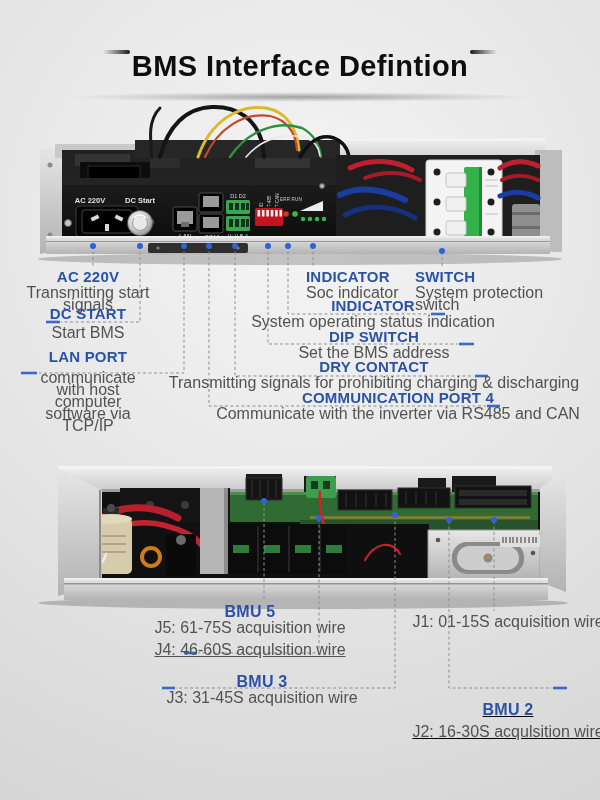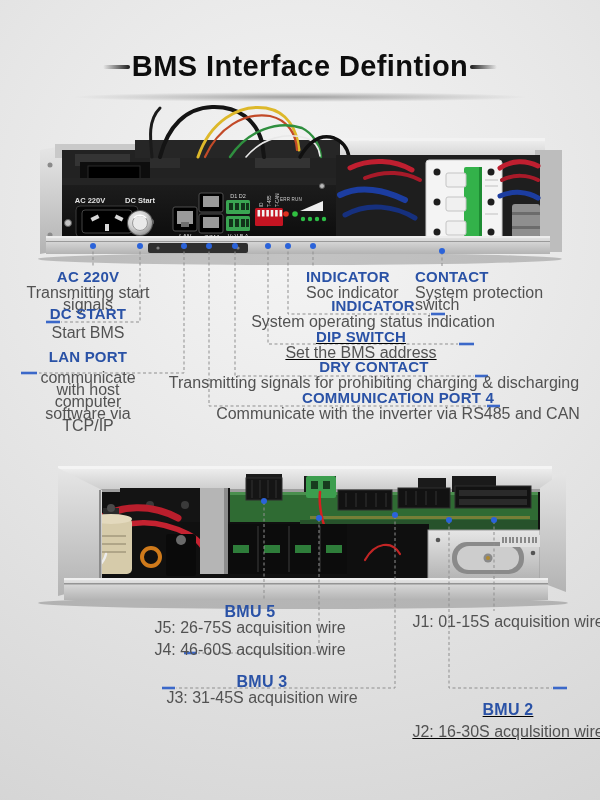--- a/index.html
+++ b/index.html
@@ -1,40 +1,40 @@
 <!DOCTYPE html>
 <html><head>
 <meta charset="utf-8">
 <style>
   html,body{margin:0;padding:0;}
   body{width:600px;height:800px;overflow:hidden;font-family:"Liberation Sans",sans-serif;}
   .page{position:relative;width:600px;height:800px;
         background:radial-gradient(120% 90% at 50% 28%, #f5f5f5 0%, #e6e6e6 45%, #d2d2d2 100%);}
   
-  .title-row{position:absolute;top:50px;left:0;width:600px;display:flex;align-items:center;justify-content:center;gap:2px;}
+  .title-row{position:absolute;top:50px;left:0;width:600px;display:flex;align-items:flex-start;justify-content:center;gap:2px;}
   .title-dash{width:27px;height:4px;border-radius:2px;}
   .title-dash.l{background:linear-gradient(to left,#1a1a1a,rgba(26,26,26,0));}
   .title-dash.r{background:linear-gradient(to right,#1a1a1a,rgba(26,26,26,0));}
   .page-title{font-size:29px;font-weight:bold;color:#0d0d0d;letter-spacing:.4px;white-space:nowrap;}
   .title-shadow{position:absolute;top:92px;left:70px;width:460px;height:10px;
         background:radial-gradient(ellipse at center, rgba(0,0,0,.32) 0%, rgba(0,0,0,0) 70%);}
   
   svg.scene{position:absolute;left:0;top:0;}
   svg text{font-family:"Liberation Sans",sans-serif;}
   
   .co{position:absolute;text-align:center;}
   .co .t{font-size:15px;font-weight:bold;color:#2a52a6;letter-spacing:.2px;line-height:16px;white-space:nowrap;}
   .co .d{font-size:16px;color:#525252;margin-top:2px;line-height:12px;}
   .co.leftalign{text-align:left;}
   .co.centered{transform:translateX(-50%);}
   .co.centered .d{white-space:nowrap;}
   .co.bmu .t{font-size:16px;line-height:17px;}
   #co-dc .d{margin-top:5px;}
   #co-lan .d{margin-top:7px;width:106px;margin-left:auto;margin-right:auto;}
-  #co-bmu4 .d{margin-top:6px;}
+  #co-bmu4 .d{margin-top:6px;text-decoration:underline;}
   #co-bmu3 .d{}
   #co-bmu2 .d{margin-top:8px;}
 </style>
 </head>
 <body>
 
 <div class="page">
 
   <div class="title-row">
     <div class="title-dash l"></div>
@@ -386,43 +386,43 @@
   </div>
   <div class="co" id="co-lan" style="left:25px;top:349px;width:126px;">
     <div class="t">LAN PORT</div>
     <div class="d">communicate with host computer software via TCP/IP</div>
   </div>
   <div class="co leftalign" id="co-ind1" style="left:306px;top:269px;width:150px;">
     <div class="t">INDICATOR</div>
     <div class="d">Soc indicator</div>
   </div>
   <div class="co leftalign" id="co-brk" style="left:415px;top:269px;width:160px;">
-    <div class="t">CONTACT</div>
+    <div class="t">SWITCH</div>
     <div class="d">System protection switch</div>
   </div>
   <div class="co centered" id="co-ind2" style="left:373px;top:298px;">
     <div class="t">INDICATOR</div>
     <div class="d">System operating status indication</div>
   </div>
-  <div class="co centered" id="co-dip" style="left:361px;top:329px;text-decoration:underline;">
+  <div class="co centered" id="co-dip" style="left:374px;top:329px;">
     <div class="t">DIP SWITCH</div>
     <div class="d">Set the BMS address</div>
   </div>
   <div class="co centered" id="co-dry" style="left:374px;top:359px;">
     <div class="t">DRY CONTACT</div>
     <div class="d">Transmitting signals for prohibiting charging &amp; discharging</div>
   </div>
   <div class="co centered" id="co-comm2" style="left:398px;top:390px;">
     <div class="t">COMMUNICATION PORT 4</div>
     <div class="d">Communicate with the inverter via RS485 and CAN</div>
   </div>
 
   <div class="co centered bmu" id="co-bmu5" style="left:250px;top:603px;">
     <div class="t">BMU 5</div>
-    <div class="d">J5: 26-75S acquisition wire</div>
+    <div class="d">J5: 61-75S acquisition wire</div>
   </div>
   <div class="co centered bmu" id="co-bmu4" style="left:250px;top:638px;">
     <div class="d">J4: 46-60S acqulsition wire</div>
   </div>
   <div class="co centered bmu" id="co-bmu3" style="left:262px;top:673px;">
     <div class="t">BMU 3</div>
     <div class="d">J3: 31-45S acquisition wire</div>
   </div>
   <div class="co centered bmu" id="co-bmu1" style="left:508px;top:614px;">
     <div class="d">J1: 01-15S acquisition wire</div>

